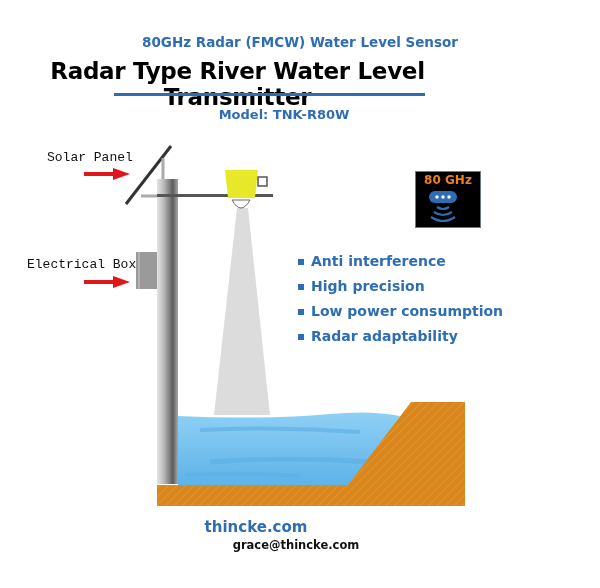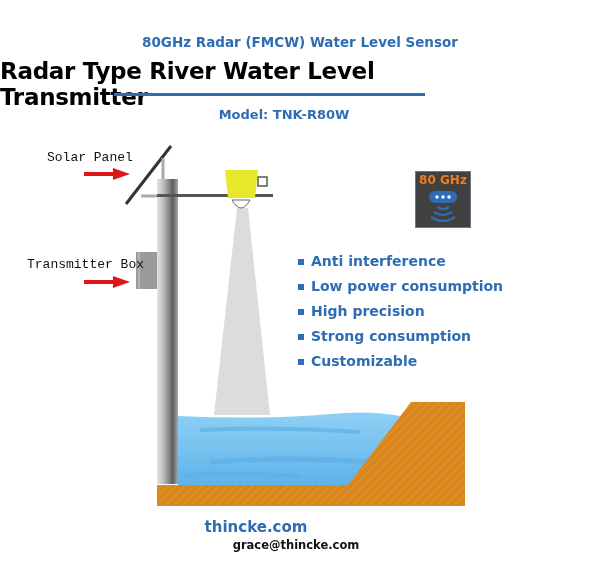--- a/index.html
+++ b/index.html
@@ -1,26 +1,26 @@
 <!DOCTYPE html>
 <html><head>
 <meta charset="utf-8">
 <style>
   html, body { margin:0; padding:0; background:#ffffff; }
   body { width:600px; height:588px; position:relative; overflow:hidden; font-family:"DejaVu Sans", sans-serif; }
   .abs { position:absolute; }
   .subtitle { left:0; width:600px; top:34px; text-align:center; font-size:13.5px; font-weight:bold; color:#2e6db4; }
-  .title { left:0; width:475px; top:58px; text-align:left; font-size:23px; font-weight:bold; color:#000; letter-spacing:-0.3px; }
+  .title { left:0; width:475px; top:58px; text-align:center; font-size:23px; font-weight:bold; color:#000; letter-spacing:-0.3px; }
   .title-rule { left:114px; top:93px; width:311px; height:3px; background:#2e6db4; }
   .model { left:0; width:568px; top:107px; text-align:center; font-size:13px; font-weight:bold; color:#2e6db4; }
   .label { font-size:13px; color:#111;font-family:Liberation Mono, monospace; }
   .features { left:298px; top:248px; }
   .feature { height:25px; font-size:14px; font-weight:bold; color:#2e6db4; display:flex; align-items:center; }
   .bullet { width:6px; height:6px; background:#2e6db4; margin-right:7px; margin-top:2px; display:inline-block; }
-  .badge { left:415px; top:171px; width:56px; height:57px; border:1.5px solid #6b7a88; box-sizing:border-box; background:#404040; }
+  .badge { left:415px; top:171px; width:66px; height:57px; border:1.5px solid #6b7a88; box-sizing:border-box; background:#000000; }
   .badge-text { left:0; top:1px; width:100%; text-align:center; font-size:12px; font-weight:bold; color:#ef7d22; }
   .website { left:0; width:512px; top:518px; text-align:center; font-size:15px; font-weight:bold; color:#2e6db4; }
   .email { left:0; width:592px; top:538px; text-align:center; font-size:11.5px; font-weight:bold; color:#111; }
 </style>
 </head>
 <body>
 
 <div class="abs subtitle">80GHz Radar (FMCW) Water Level Sensor</div>
 <div class="abs title">Radar Type River Water Level Transmitter</div>
 <div class="abs title-rule"></div>
@@ -71,21 +71,21 @@
 
   <path d="M178,416 Q260,420 330,414 Q370,410 400,416 L395,425 L350,485 L178,485 Z" fill="url(#waterGrad)"></path>
   <path d="M200,430 Q280,426 360,432" stroke="#5aaee3" stroke-width="4" fill="none" opacity="0.6"></path>
   <path d="M210,462 Q290,456 370,462" stroke="#5aaee3" stroke-width="5" fill="none" opacity="0.6"></path>
   <path d="M185,475 Q240,472 300,476" stroke="#5aaee3" stroke-width="4" fill="none" opacity="0.5"></path>
 
   <path d="M157,485 L348,485 L411,402 L465,402 L465,506 L157,506 Z" fill="url(#soilHatch)"></path>
 </svg>
 
 <div class="abs label" style="left:47px;top:150px">Solar Panel</div>
-<div class="abs label" style="left:27px;top:257px">Transmitter Box</div>
+<div class="abs label" style="left:27px;top:257px">Electrical Box</div>
 
 <div class="abs badge">
   <div class="abs badge-text">80 GHz</div>
   <svg class="abs" style="left:0;top:0" width="56" height="57">
     <rect x="13" y="19" width="28" height="12" rx="6" fill="#2e6db4"></rect>
     <circle cx="21" cy="25" r="1.7" fill="#fff"></circle>
     <circle cx="27" cy="25" r="1.7" fill="#fff"></circle>
     <circle cx="33" cy="25" r="1.7" fill="#fff"></circle>
     <path d="M21,35 Q27,39 33,35" stroke="#2e6db4" stroke-width="2.2" fill="none"></path>
     <path d="M18,40 Q27,46 36,40" stroke="#2e6db4" stroke-width="2.2" fill="none"></path>
@@ -93,30 +93,26 @@
   </svg>
 </div>
 
 <div class="abs features">
   <div class="feature">
       <span class="bullet"></span>
       <span>Anti interference</span>
     </div>
   <div class="feature">
       <span class="bullet"></span>
+      <span>High precision</span>
+    </div>
+  <div class="feature">
+      <span class="bullet"></span>
       <span>Low power consumption</span>
     </div>
   <div class="feature">
       <span class="bullet"></span>
-      <span>High precision</span>
-    </div>
-  <div class="feature">
-      <span class="bullet"></span>
-      <span>Strong consumption</span>
-    </div>
-  <div class="feature">
-      <span class="bullet"></span>
-      <span>Customizable</span>
+      <span>Radar adaptability</span>
     </div>
 </div>
 
 <div class="abs website">thincke.com</div>
 <div class="abs email">grace@thincke.com</div>
 
 </body></html>

